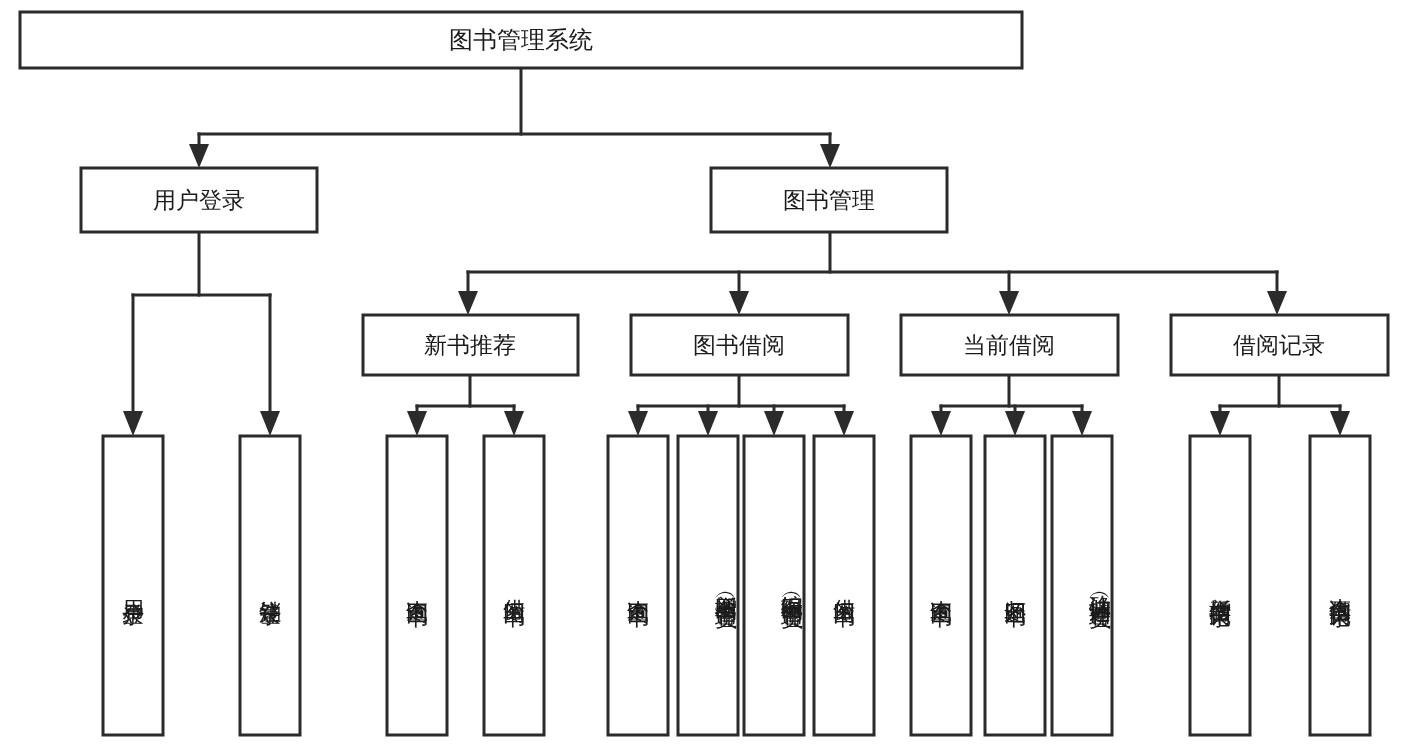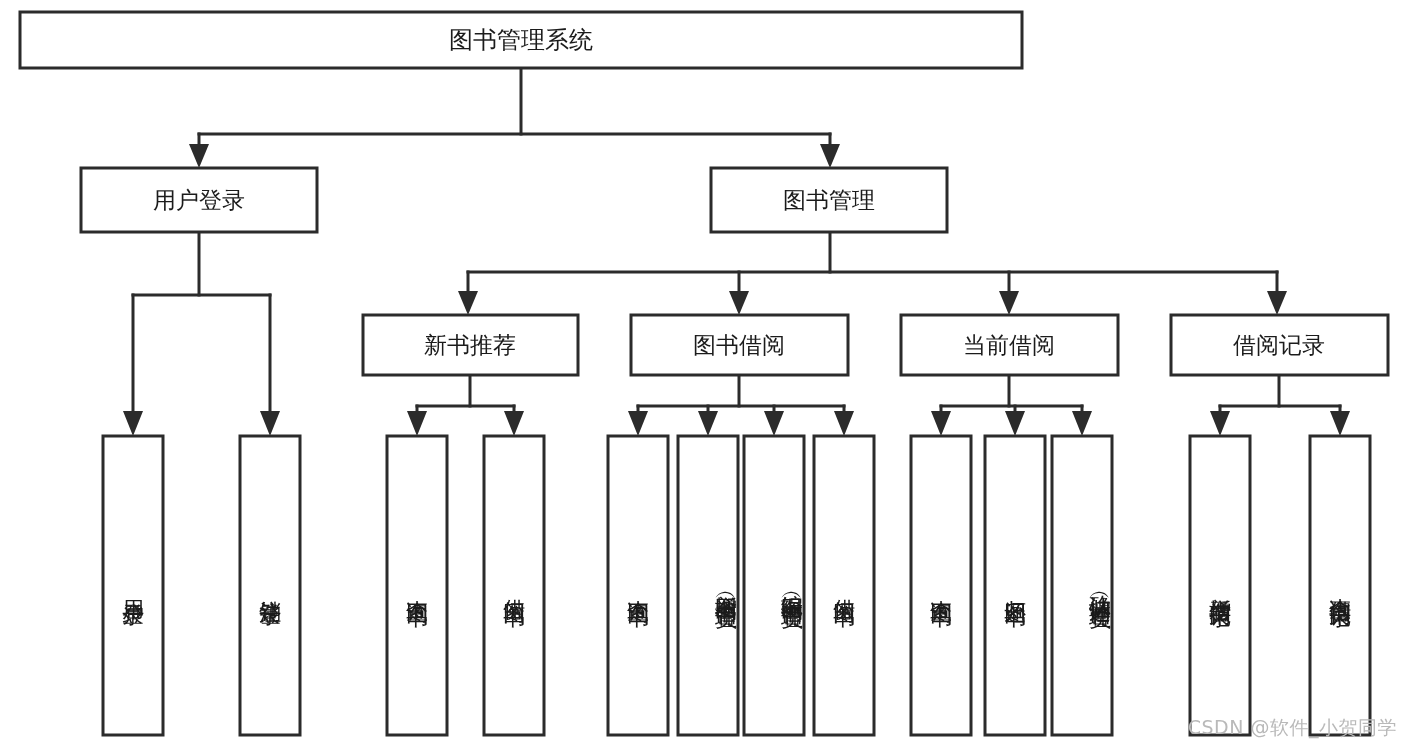--- a/index.html
+++ b/index.html
@@ -197,14 +197,13 @@
   <div class="leaf-label" style="left:608px; top:436px; width:60px; height:299px;">查询图书</div>
   <div class="leaf-label" style="left:678px; top:440px; width:60px; height:291px; align-items:flex-start;">新增图书（管理员）</div>
   <div class="leaf-label" style="left:744px; top:440px; width:60px; height:291px; align-items:flex-start;">编辑图书（管理员）</div>
   <div class="leaf-label" style="left:814px; top:436px; width:60px; height:299px;">借阅图书</div>
   <div class="leaf-label" style="left:911px; top:436px; width:60px; height:299px;">查询图书</div>
   <div class="leaf-label" style="left:985px; top:436px; width:60px; height:299px;">归还图书</div>
   <div class="leaf-label" style="left:1052px; top:440px; width:60px; height:291px; align-items:flex-start;">确认归还（管理员）</div>
   <div class="leaf-label" style="left:1190px; top:436px; width:60px; height:299px;">新增借阅记录</div>
   <div class="leaf-label" style="left:1310px; top:436px; width:60px; height:299px;">查询借阅记录</div>
 
-  <div class="watermark">CSDN @软件_小贺同学</div>
 </div>
 
 </body></html>

